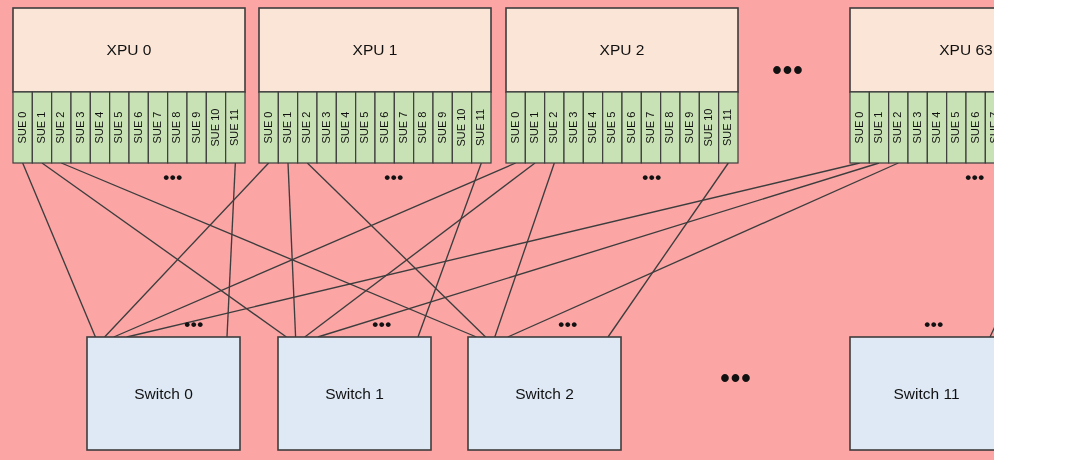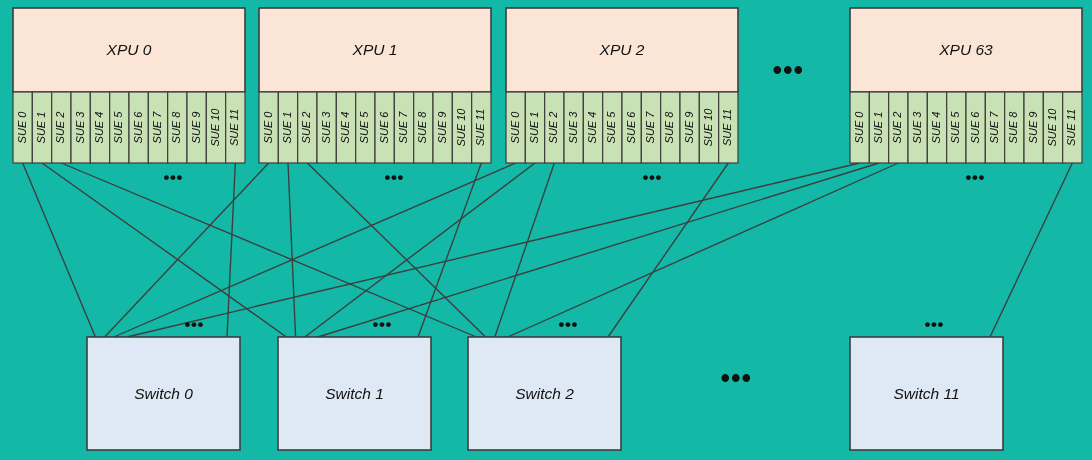--- a/index.html
+++ b/index.html
@@ -2,26 +2,25 @@
 <html><head>
 <meta charset="utf-8">
 <style>
   html, body {
     margin: 0;
     padding: 0;
     background: #ffffff;
   }
   #diagram-root {
     position: relative;
-    width: 1092px;
+    width: 994px;
     height: 460px;
-    background: #14b8a6;
+    background: #fca5a5;
     font-family: "Liberation Sans", sans-serif;
     overflow: hidden;
-    font-style: italic;
   }
   svg#network-diagram {
     display: block;
     width: 1092px;
     height: 460px;
   }
   .node-box {
     stroke: #3d3d3d;
     stroke-width: 1.6;
   }

